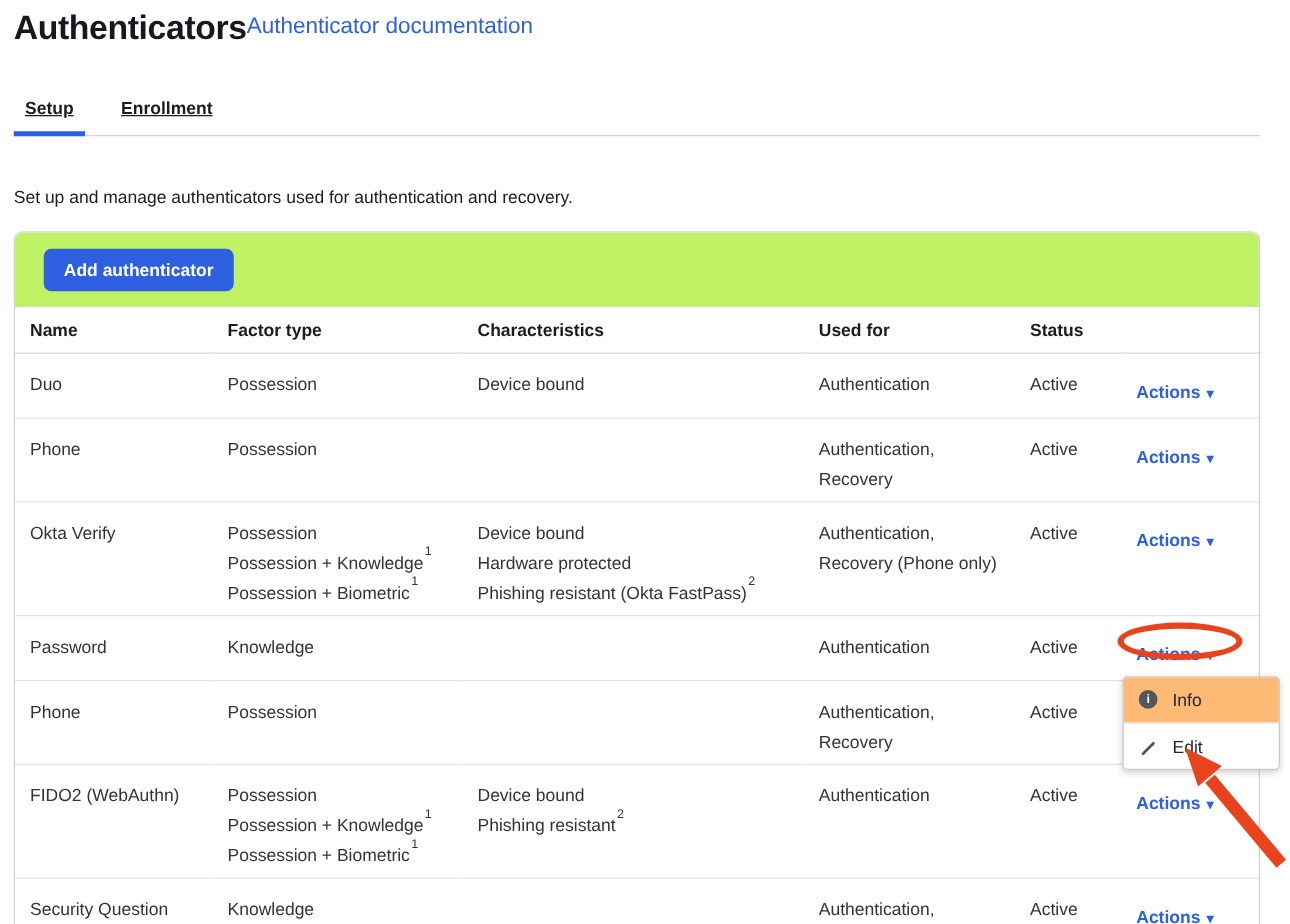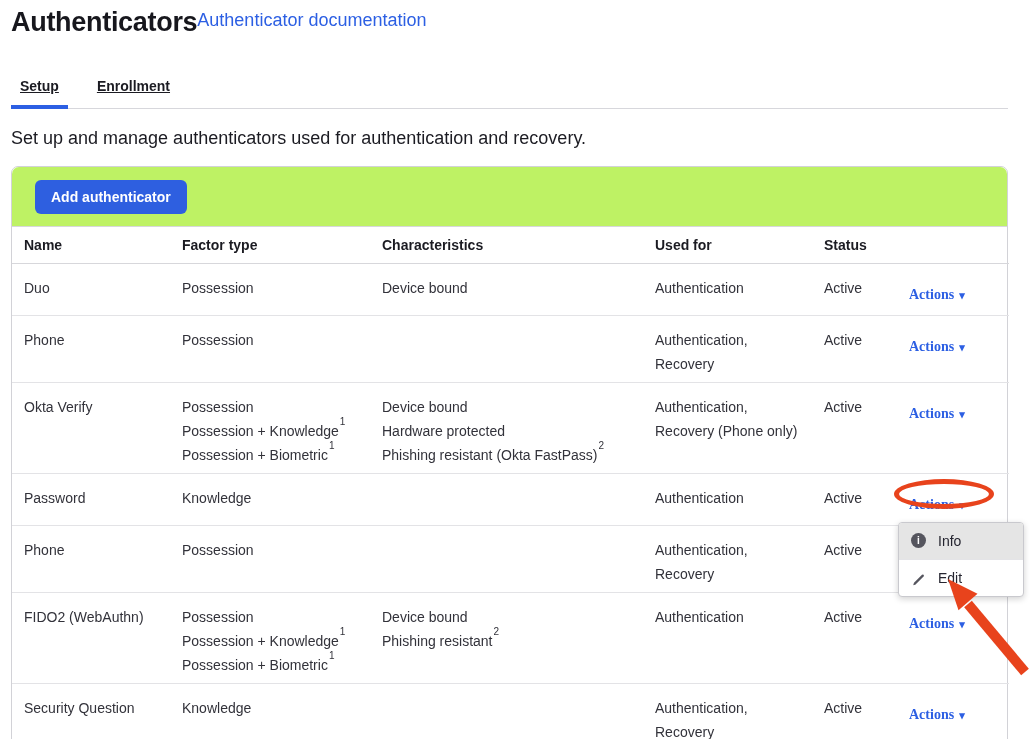--- a/index.html
+++ b/index.html
@@ -27,21 +27,21 @@
   .tab-bar { margin-top: 40px; border-bottom: 1px solid #d7d7dc; display: flex; }
   .tab {
     font-size: 14px; font-weight: 600; color: #1b1b22; padding: 0 9px 11px 9px;
     margin-right: 20px; cursor: pointer; border-bottom: 4px solid transparent;
     margin-bottom: -1px;
     text-decoration: underline;
   }
   .tab.active { border-bottom-color: #2c5fe3; }
 
   
-  .description { margin-top: 19px; font-size: 18px; line-height: 20px; color: #1b1b22; }
+  .description { margin-top: 38px; font-size: 14px; line-height: 20px; color: #1b1b22; }
 
   
   .card {
     margin-top: 18px; border: 1px solid #d2d2d7; border-radius: 7px;
     background: #fff; overflow: visible;
   }
   .toolbar {
     background: #bef264; border-bottom: 1px solid #d7d7db;
     border-radius: 7px 7px 0 0; padding: 13px 23px; height: 60px;
   }
@@ -69,40 +69,39 @@
   tbody td {
     vertical-align: top; font-size: 14px; line-height: 24px; color: #32323a;
     padding: 12px 0 6px 12px;
   }
   td .line { display: block; }
   sup.fn { font-size: 10px; line-height: 0; position: relative; top: -5px; margin-left: 1px; }
   td.actions-cell { position: relative; padding-top: 18px; }
   .actions-link {
     color: #2c5fe3; font-weight: 700; font-size: 14px; cursor: pointer;
     white-space: nowrap;
-    font-family: Liberation Serif, serif;
   }
   .actions-link .caret { font-size: 11px; margin-left: 5px; }
 
   
   .annot-ellipse {
     position: absolute; left: -3px; top: 5px; width: 100px; height: 30px;
     border: 5px solid #e8431c; border-radius: 50%;
     pointer-events: none; z-index: 40;
   }
   .dropdown {
     position: absolute; left: 1px; top: 48px; width: 126px; z-index: 30;
     background: #ffffff; border: 1px solid #c9c9ce; border-radius: 4px;
     box-shadow: 0 2px 6px rgba(0,0,0,0.18);
   }
   .menu-item {
     display: flex; align-items: center; gap: 12px; height: 36px; padding: 0 12px;
     font-size: 14px; color: #252530; cursor: pointer;
   }
-  .menu-item.highlighted { background: #e5e5e5; border-radius: 3px 3px 0 0; }
+  .menu-item.highlighted { background: #fdba74; border-radius: 3px 3px 0 0; }
   .menu-divider { height: 1px; background: #e4e4e7; }
   .info-icon {
     width: 15px; height: 15px; border-radius: 50%; background: #55555e;
     color: #fff; font-size: 10px; font-weight: 700; line-height: 15px;
     text-align: center; display: inline-block; flex: 0 0 auto;
   }
   .info-icon::before { content: "i"; }
   .edit-icon-wrap { width: 15px; height: 15px; display: inline-block; flex: 0 0 auto; }
   svg.annot-arrow {
     position: absolute; left: 40px; top: 48px; z-index: 50; overflow: visible;

